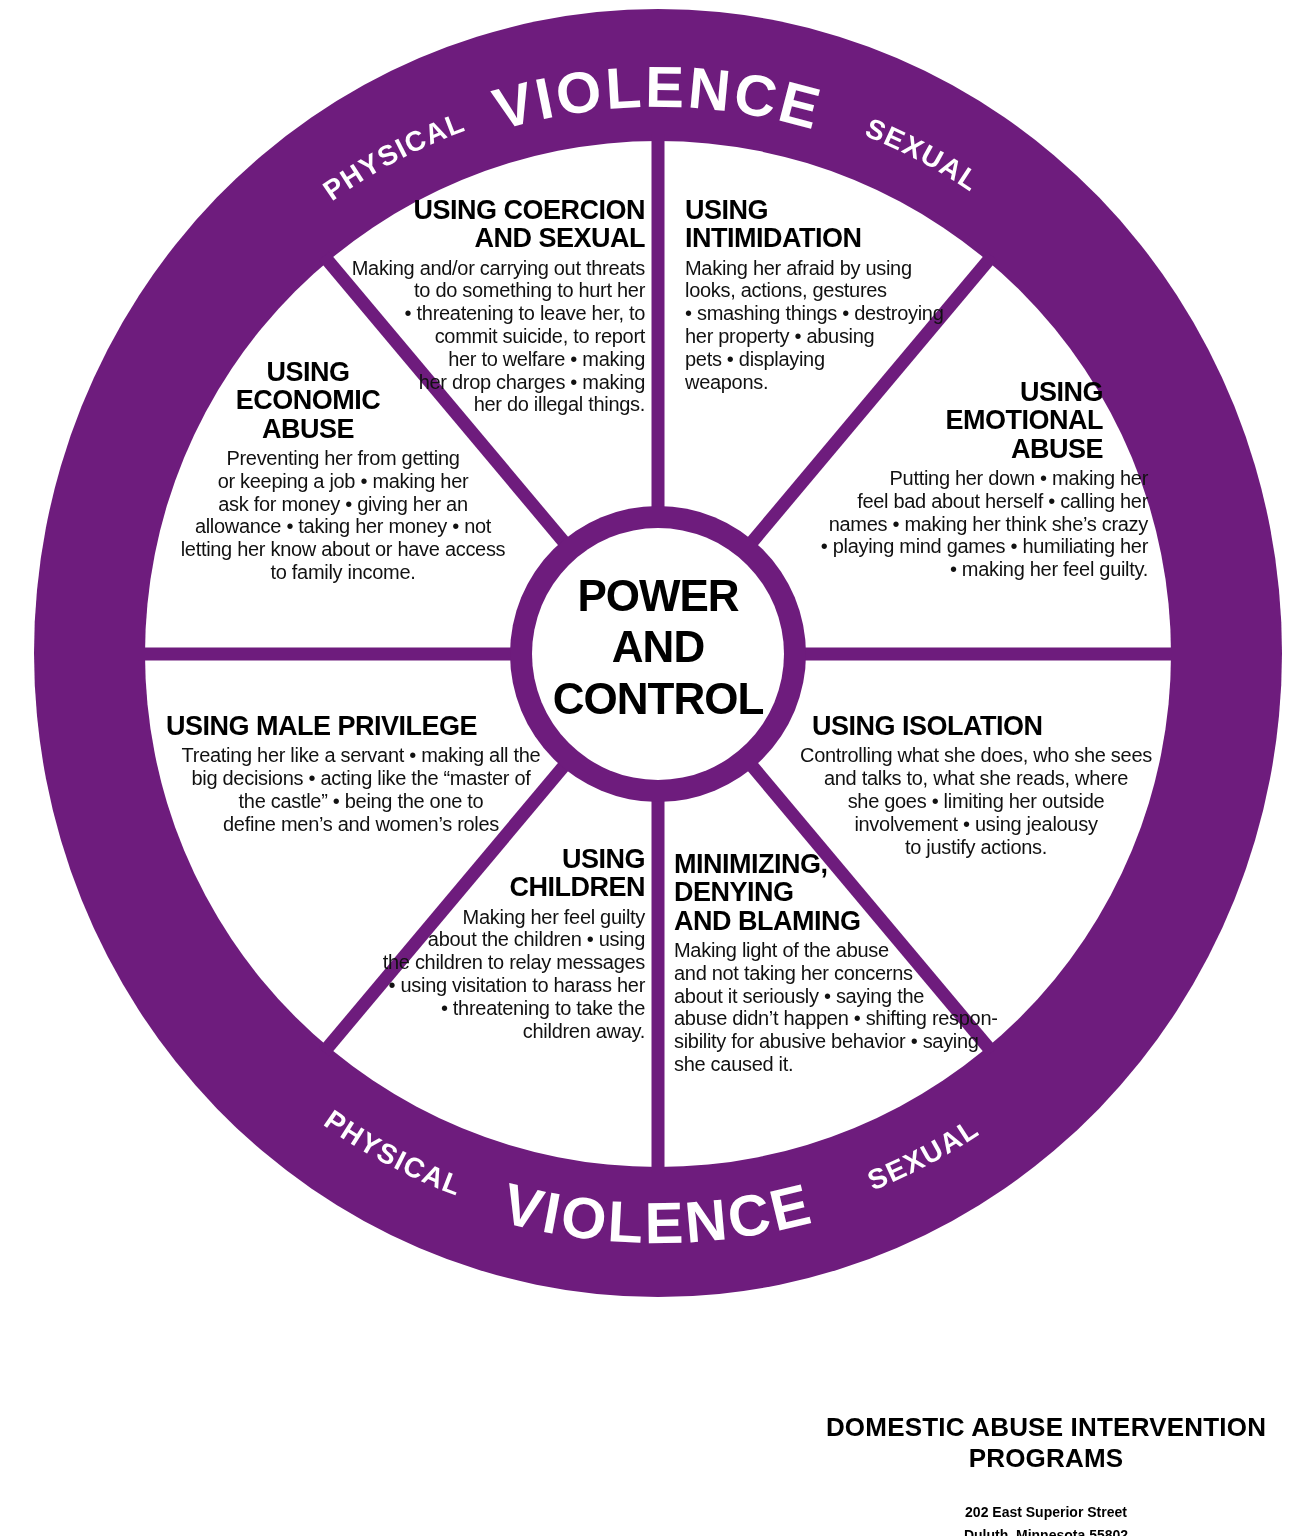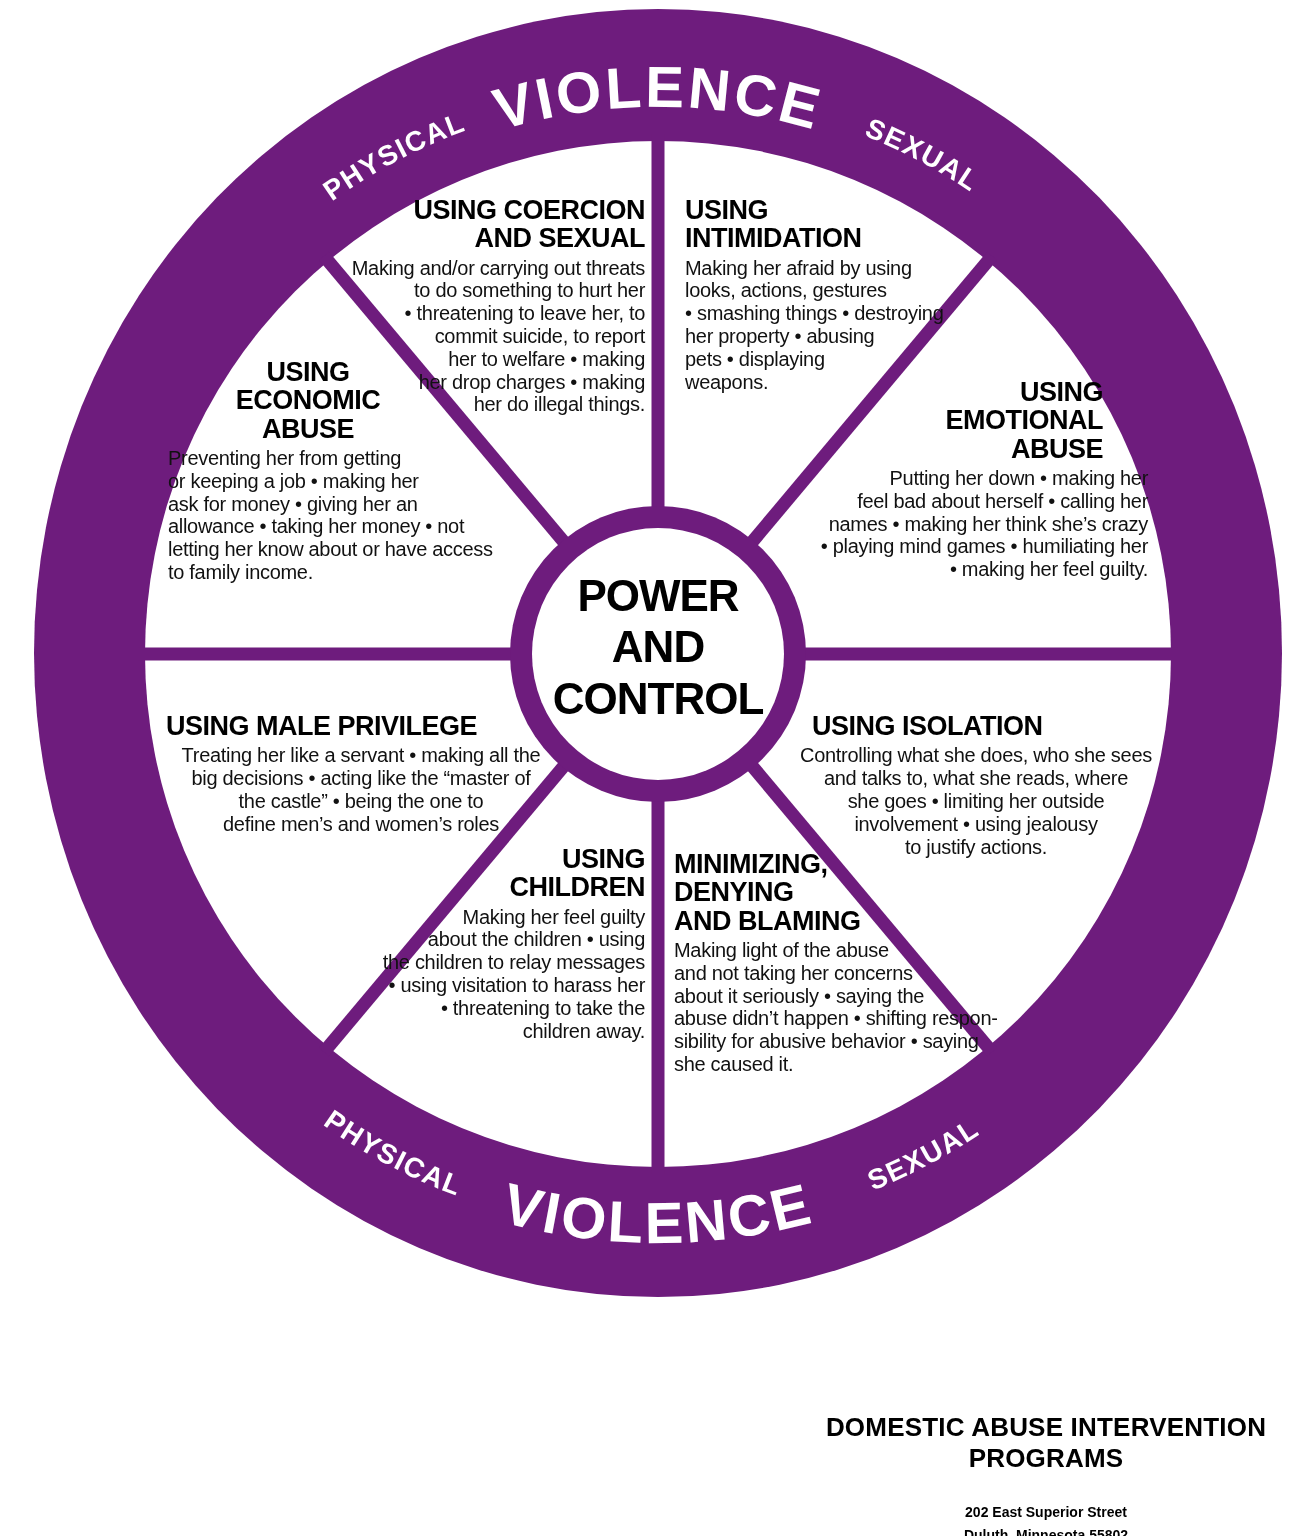--- a/index.html
+++ b/index.html
@@ -21,21 +21,21 @@
   .seg-isolation{left:800px;top:712px;width:352px;}
   .seg-isolation .seg-title{text-align:left;padding-left:12px;}
   .seg-isolation .seg-body{text-align:center;}
   .seg-minimizing{left:674px;top:850px;width:345px;text-align:left;}
   .seg-children{left:345px;top:845px;width:300px;text-align:right;}
   .seg-male{left:160px;top:712px;width:402px;}
   .seg-male .seg-title{text-align:left;padding-left:6px;}
   .seg-male .seg-body{text-align:center;}
   .seg-economic{left:168px;top:358px;width:350px;}
   .seg-economic .seg-title{text-align:center;padding-right:70px;}
-  .seg-economic .seg-body{text-align:left;}
+  .seg-economic .seg-body{text-align:center;}
 
   .hub-label{position:absolute;left:498px;top:570px;width:320px;text-align:center;
              font-weight:bold;font-size:44px;line-height:1.17;letter-spacing:-1px;
              white-space:pre-line;color:#000000;}
 
   .footer{position:absolute;left:820px;top:1412px;width:452px;text-align:center;
           font-weight:bold;color:#000000;}
   .footer-org{font-size:26px;letter-spacing:0.2px;margin-bottom:27px;}
   .footer-line{font-size:14px;line-height:23px;}
 </style>

